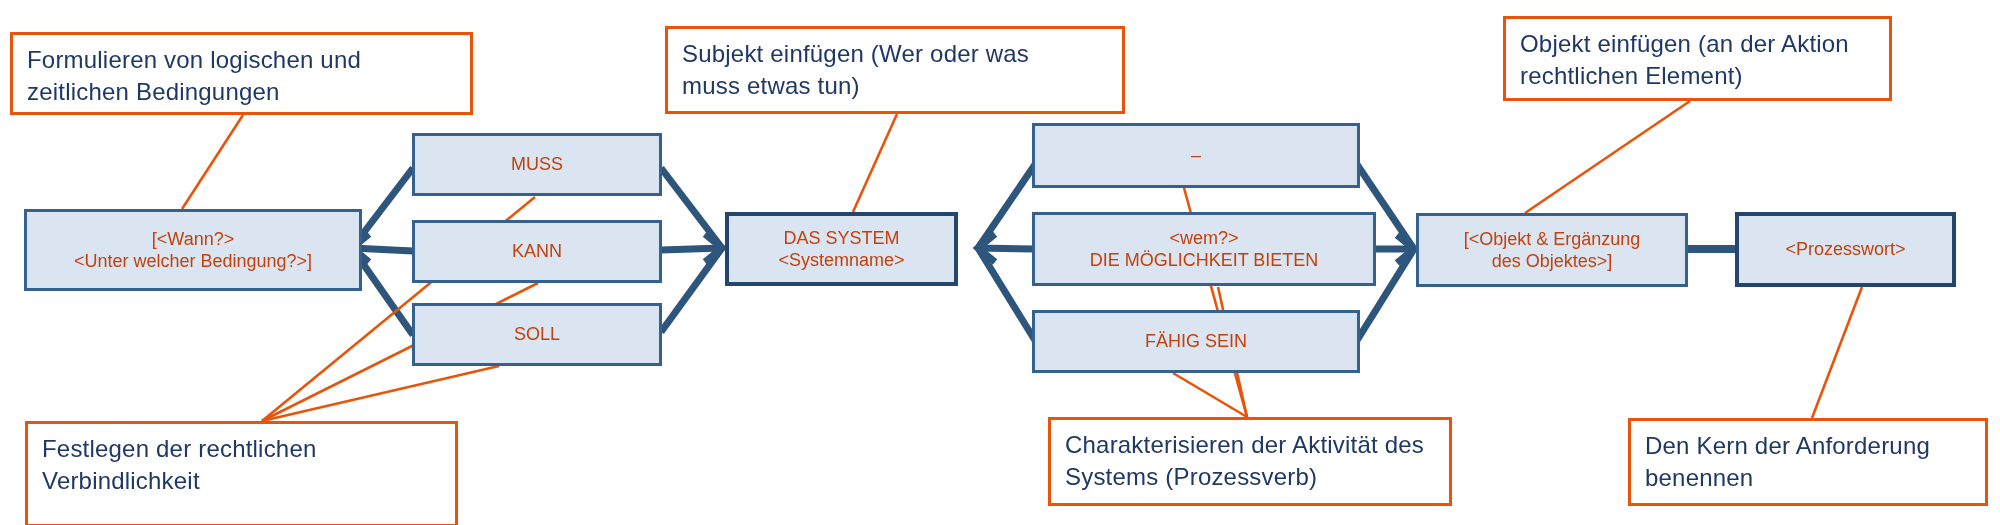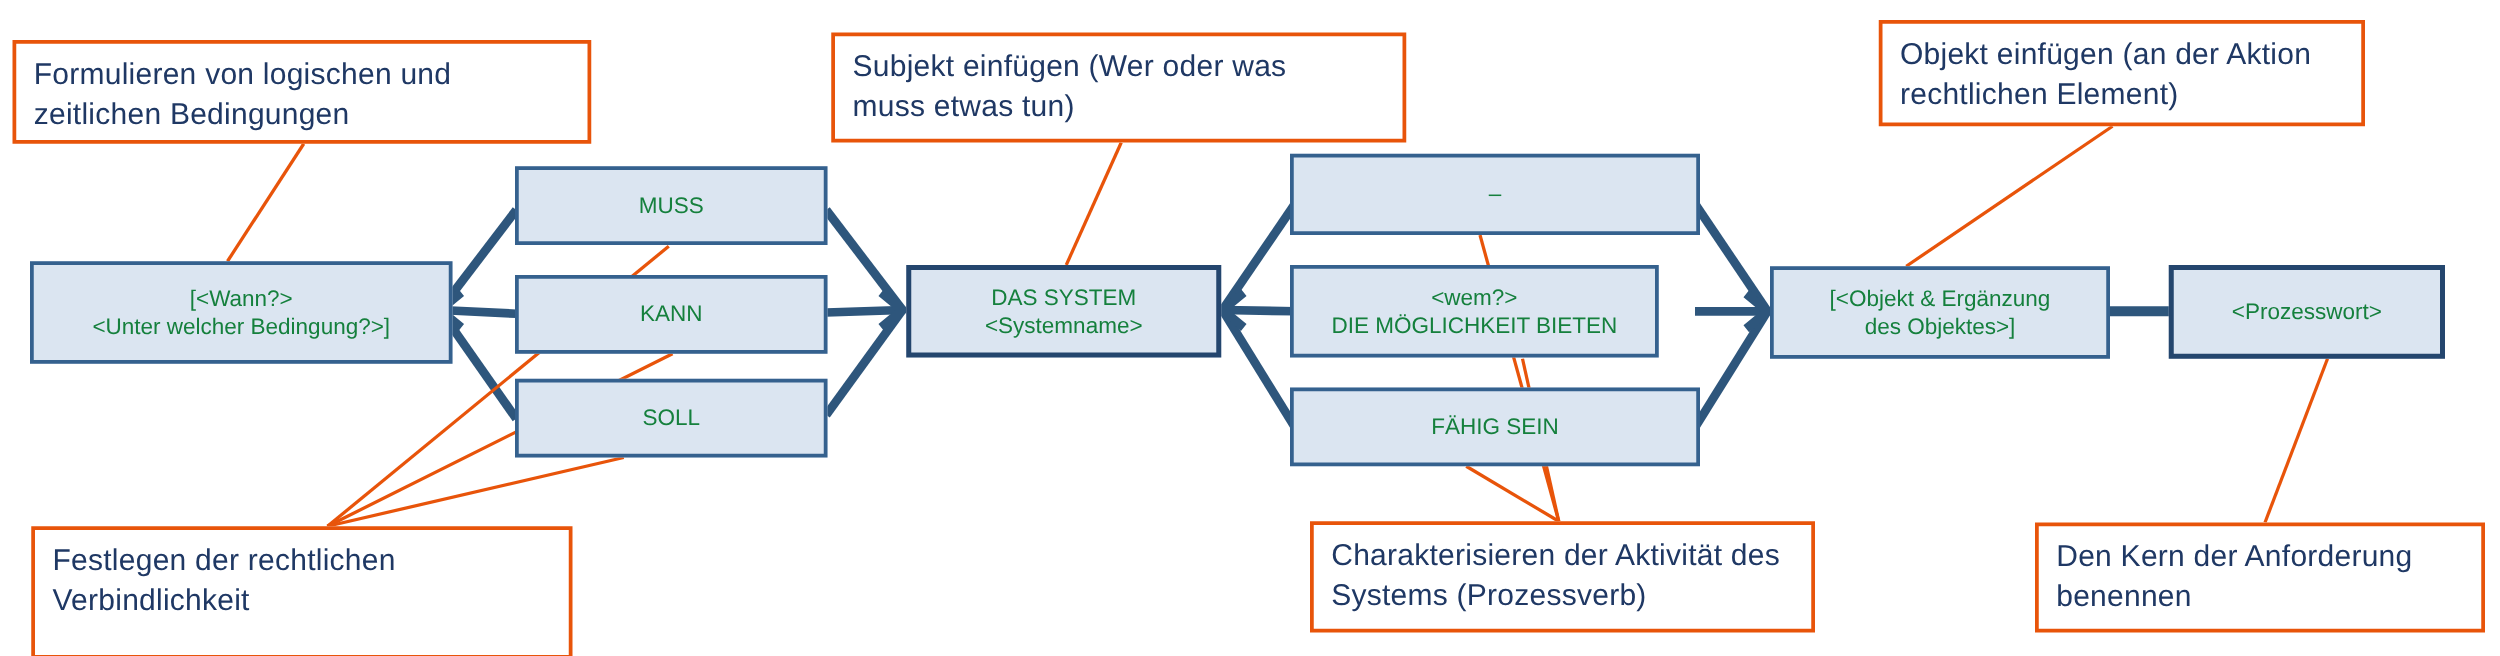--- a/index.html
+++ b/index.html
@@ -5,21 +5,21 @@
   html,body{margin:0;padding:0;background:#ffffff;}
   .canvas{
     position:relative;width:2000px;height:525px;background:#ffffff;overflow:hidden;
     font-family:"Liberation Sans", sans-serif;
   }
   .lines-layer{position:absolute;left:0;top:0;z-index:0;}
   .bbox{
     position:absolute;z-index:1;box-sizing:border-box;
     background:#dbe5f1;border:3px solid #35618e;
     display:flex;flex-direction:column;align-items:center;justify-content:center;
-    color:#15803d;font-size:18px;line-height:1.25;text-align:center;
+    color:#c2410c;font-size:18px;line-height:1.25;text-align:center;
   }
   .bbox.thick{border-width:4px;border-color:#24466e;}
   .ann{
     position:absolute;z-index:1;box-sizing:border-box;
     background:#ffffff;border:3px solid #e8540a;
     padding:9px 14px;color:#1f3864;font-size:24px;line-height:1.34;
     text-align:left;letter-spacing:0.2px;
   }
   .ln{display:block;}
 </style>
@@ -77,30 +77,30 @@
   </div>
 
   <div class="bbox" style="left:412px;top:220px;width:250px;height:63px;">
     <span class="ln">KANN</span>
   </div>
 
   <div class="bbox" style="left:412px;top:303px;width:250px;height:63px;">
     <span class="ln">SOLL</span>
   </div>
 
-  <div class="bbox thick" style="left:725px;top:212px;width:252px;height:74px;">
+  <div class="bbox thick" style="left:725px;top:212px;width:233px;height:74px;">
     <span class="ln">DAS SYSTEM</span>
     <span class="ln">&lt;Systemname&gt;</span>
   </div>
 
   <div class="bbox" style="left:1032px;top:123px;width:328px;height:65px;">
     <span class="ln">–</span>
   </div>
 
-  <div class="bbox" style="left:1032px;top:212px;width:295px;height:74px;">
+  <div class="bbox" style="left:1032px;top:212px;width:344px;height:74px;">
     <span class="ln">&lt;wem?&gt;</span>
     <span class="ln">DIE MÖGLICHKEIT BIETEN</span>
   </div>
 
   <div class="bbox" style="left:1032px;top:310px;width:328px;height:63px;">
     <span class="ln">FÄHIG SEIN</span>
   </div>
 
   <div class="bbox" style="left:1416px;top:213px;width:272px;height:74px;">
     <span class="ln">[&lt;Objekt &amp; Ergänzung</span>

